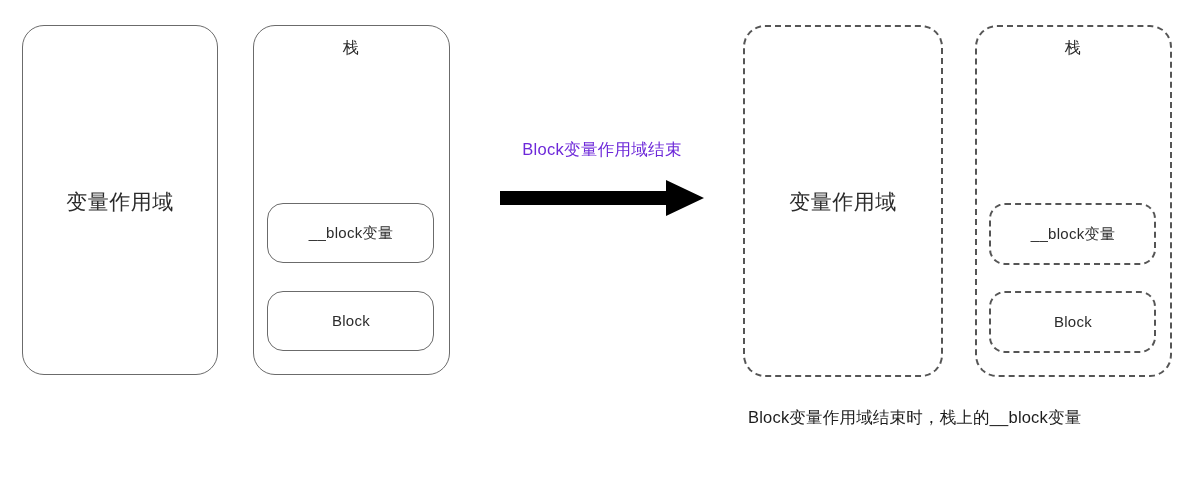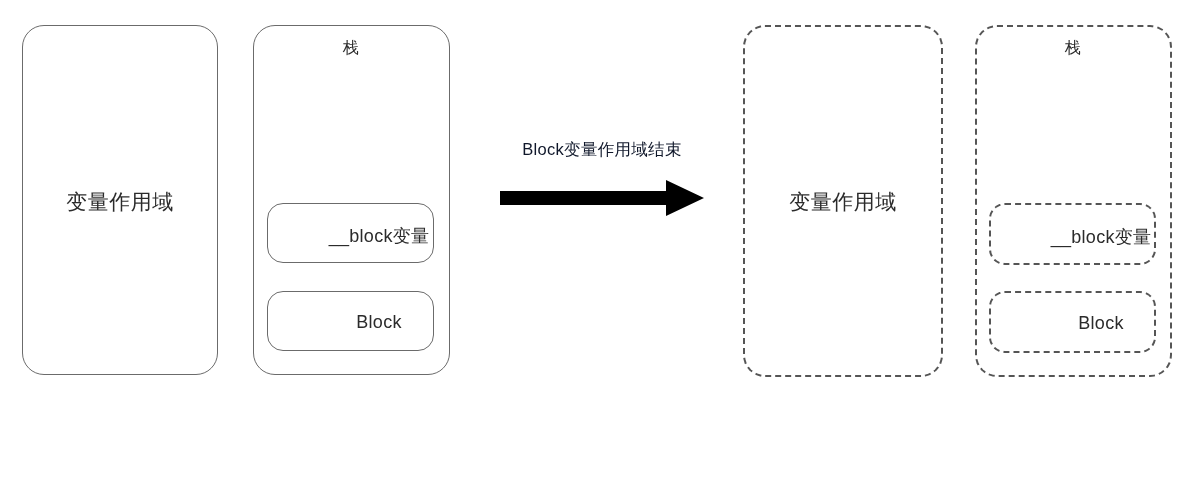--- a/index.html
+++ b/index.html
@@ -59,29 +59,28 @@
     font-size: 21px;
     letter-spacing: 0.5px;
   }
 
   .lbl-stack {
     font-size: 16px;
     letter-spacing: 0.5px;
   }
 
   .lbl-inner {
-    font-size: 18px;
+    font-size: 15px;
     letter-spacing: 0.3px;
-    margin-left: 28px;
   }
 
   .lbl-arrow {
     font-size: 16.5px;
     letter-spacing: 0.3px;
-    color: #0f172a;
+    color: #6d28d9;
   }
 
   .caption {
     position: absolute;
     left: 748px;
     top: 402px;
     width: 440px;
     font-size: 16.5px;
     line-height: 30px;
     color: #1d1d1d;
@@ -134,16 +133,17 @@
     <div class="box box-dashed r-outer" style="left:975px; top:25px; width:197px; height:352px;"></div>
     <div class="label label-center lbl-stack" style="left:1073px; top:38px;">栈</div>
 
     <div class="box box-dashed r-inner" style="left:989px; top:203px; width:167px; height:62px;"></div>
     <div class="label label-center lbl-inner" style="left:1073px; top:225px;">__block变量</div>
 
     <div class="box box-dashed r-inner" style="left:989px; top:291px; width:167px; height:62px;"></div>
     <div class="label label-center lbl-inner" style="left:1073px; top:313px;">Block</div>
 
     <div class="caption">
+      <span class="caption-line">Block变量作用域结束时，栈上的__block变量</span>
     </div>
   </div>
 
 </div>
 
 </body></html>

